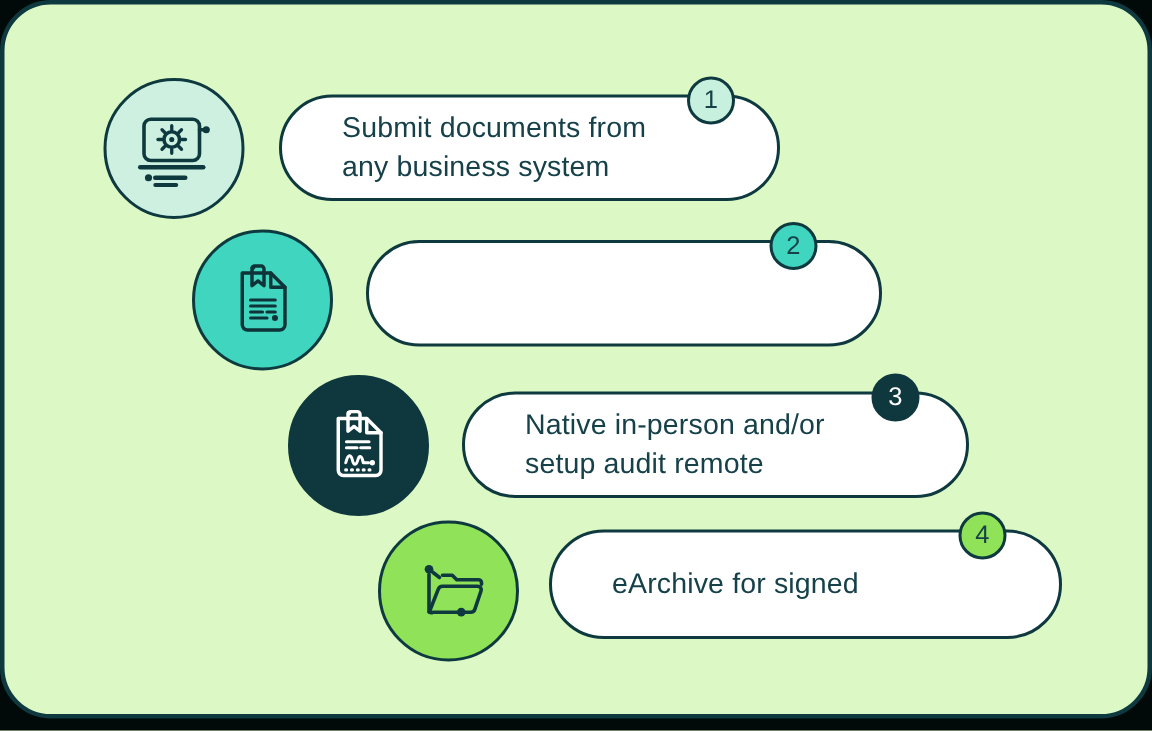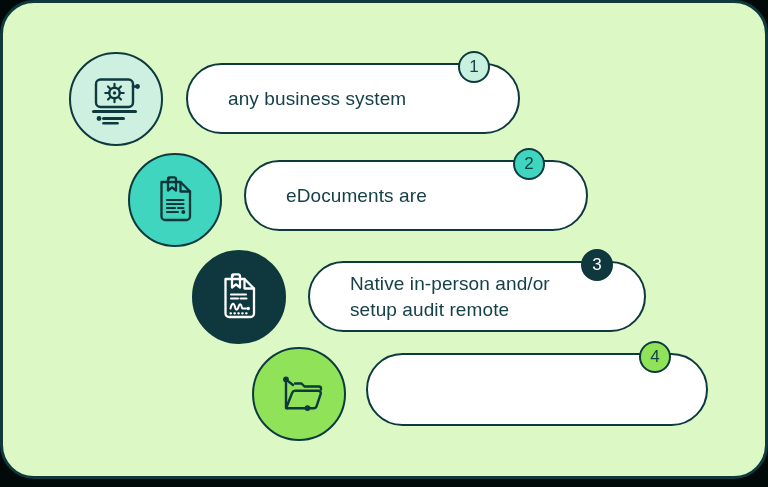--- a/index.html
+++ b/index.html
@@ -60,36 +60,36 @@
       <path d="M45 15.5 h2.5"></path>
       <circle cx="49.5" cy="15.5" r="2.4" fill="currentColor" stroke="none"></circle>
       <path d="M5.5 40.5 h42" stroke-width="3"></path>
       <circle cx="11" cy="47.5" r="2.4" fill="currentColor" stroke="none"></circle>
       <path d="M15.5 47.5 h20" stroke-width="3"></path>
       <path d="M15.5 52.3 h14" stroke-width="2.6"></path>
     </svg>
   </div>
   <div class="pill p1">
     <div class="badge g1">1</div>
+    <div><span>Submit documents from</span></div>
     <div><span>any </span><span class="bold">business system</span></div>
   </div>
 
   <div class="circle c2">
     <svg viewBox="0 0 56 56" width="56" height="56" fill="none" stroke="currentColor" stroke-width="2.3" stroke-linecap="round" stroke-linejoin="round">
       <path d="M14.5 10 h19 l9.5 9.5 v25 a3.5 3.5 0 0 1 -3.5 3.5 h-21.5 a3.5 3.5 0 0 1 -3.5 -3.5 z"></path>
       <path d="M33.5 10 v9.5 h9.5"></path>
       <path d="M21 18.5 l4 -3.2 4 3.2 V7.2 a1.8 1.8 0 0 0 -1.8 -1.8 h-4.4 A1.8 1.8 0 0 0 21 7.2 z"></path>
       <circle cx="21.6" cy="6.4" r="1.6" fill="currentColor" stroke="none"></circle>
       <path d="M20 28 h16.5 M20 32 h16.5 M20 36 h8 M31 36 h5.5 M20 40 h11" stroke-width="2.1"></path>
       <circle cx="36.3" cy="40" r="2" fill="currentColor" stroke="none"></circle>
     </svg>
   </div>
   <div class="pill p2">
     <div class="badge g2">2</div>
-    <div><span class="bold">eDocuments</span><span> are</span></div>
   </div>
 
   <div class="circle c3">
     <svg viewBox="0 0 56 56" width="56" height="56" fill="none" stroke="currentColor" stroke-width="2.3" stroke-linecap="round" stroke-linejoin="round">
       <path d="M14.5 10 h19 l9.5 9.5 v25 a3.5 3.5 0 0 1 -3.5 3.5 h-21.5 a3.5 3.5 0 0 1 -3.5 -3.5 z"></path>
       <path d="M33.5 10 v9.5 h9.5"></path>
       <path d="M21 18.5 l4 -3.2 4 3.2 V7.2 a1.8 1.8 0 0 0 -1.8 -1.8 h-4.4 A1.8 1.8 0 0 0 21 7.2 z"></path>
       <circle cx="21.6" cy="6.4" r="1.6" fill="currentColor" stroke="none"></circle>
       <path d="M20 25.5 h15 M20 29.5 h7 M29.5 29.5 h6" stroke-width="2.1"></path>
       <path d="M19.5 39.5 c1.5 -6 3.5 -6 4.5 -1.5 c0.8 3.5 2.6 3.5 3.6 -0.5 c0.8 -3 2.4 -3 3.2 0.5 l0.4 1.5 h3.5" stroke-width="2"></path>
@@ -108,15 +108,16 @@
       <circle cx="15" cy="13.5" r="2.9" fill="currentColor" stroke="none"></circle>
       <path d="M15 17 V42"></path>
       <path d="M17.5 15.5 l4.5 3.5"></path>
       <path d="M24 17.5 h6.5 l3 3 h14.5 a2 2 0 0 1 2 2 v1"></path>
       <path d="M15.2 42 l6 -15.3 a3 3 0 0 1 2.8 -1.9 h23.5 a2.3 2.3 0 0 1 2.2 3 l-4.1 12.3 a3 3 0 0 1 -2.9 2.1 h-25.2 a2.4 2.4 0 0 1 -2.3 -0.2 z"></path>
       <circle cx="36.5" cy="42.1" r="2.9" fill="currentColor" stroke="none"></circle>
     </svg>
   </div>
   <div class="pill p4">
     <div class="badge g4">4</div>
+    <div><span class="bold">eArchive</span><span> for signed</span></div>
   </div>
 
 </div>
 
 </body></html>

